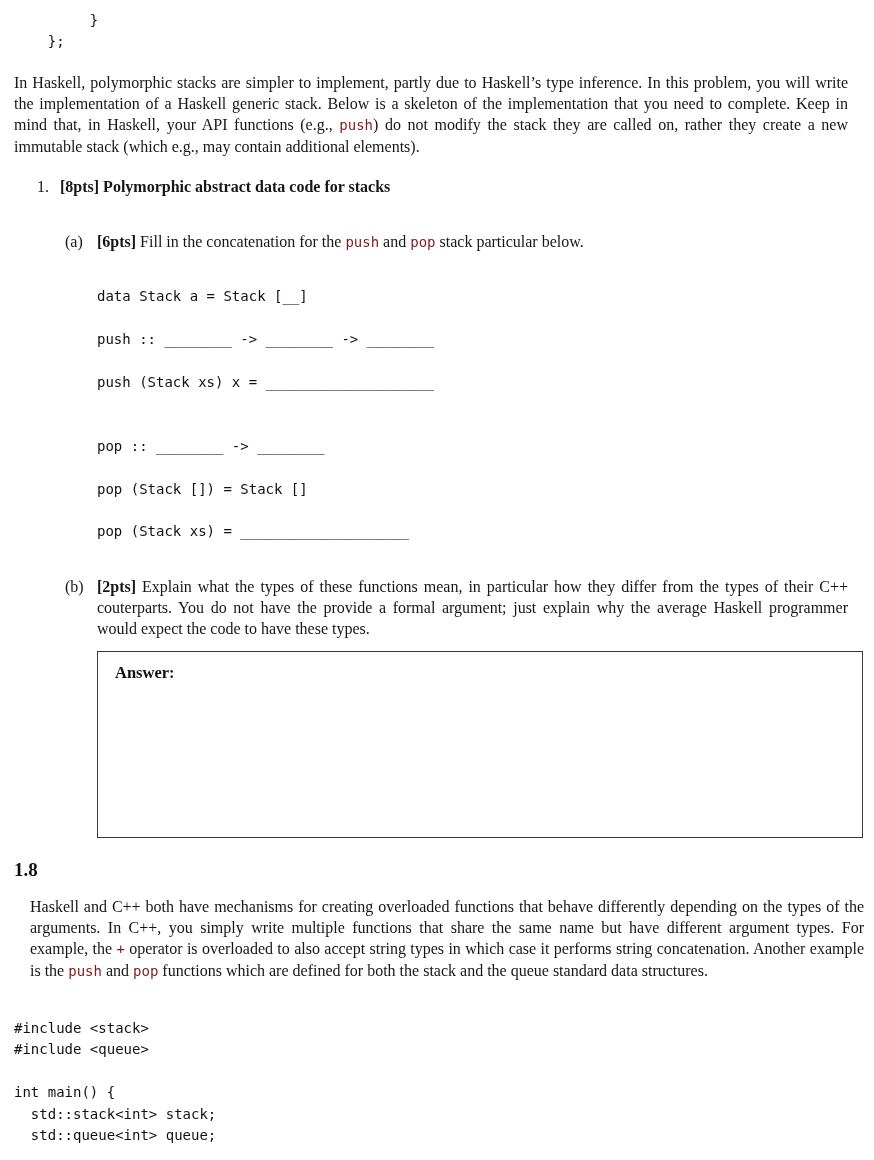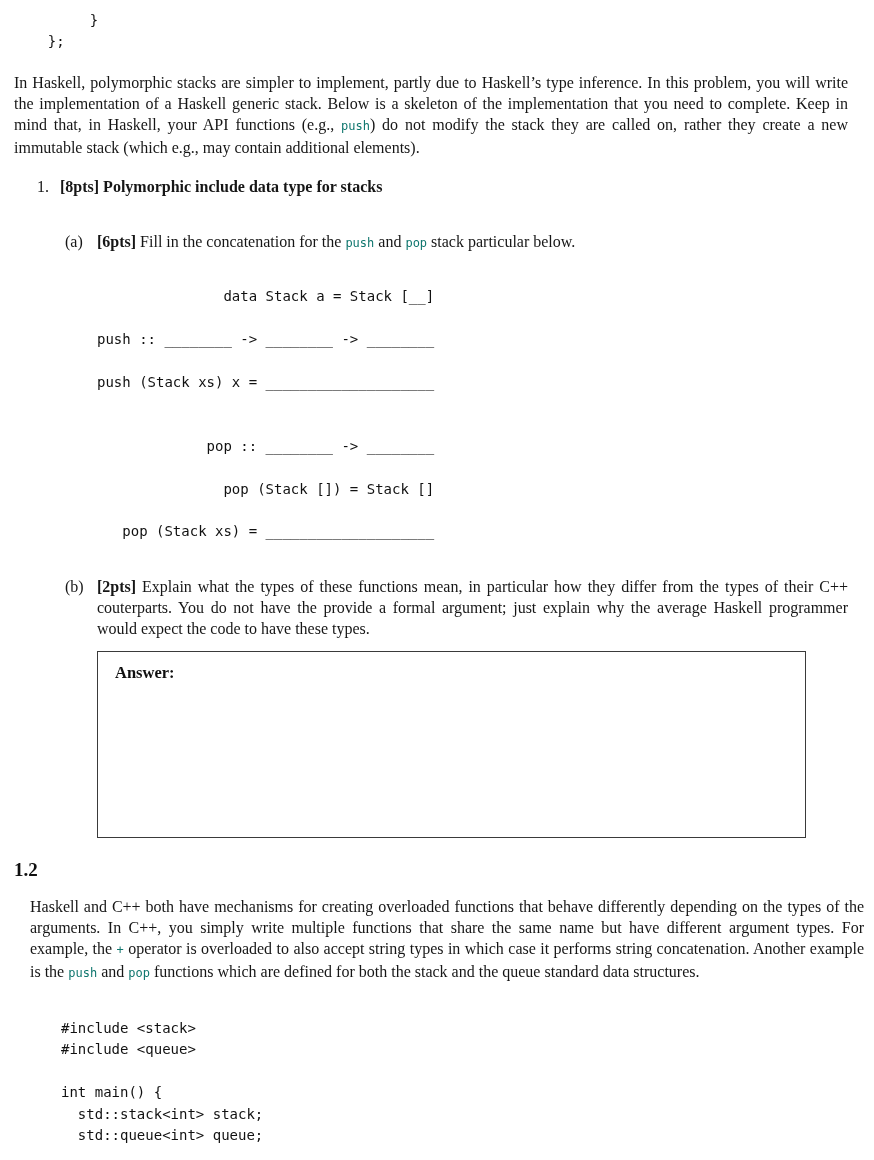--- a/index.html
+++ b/index.html
@@ -28,22 +28,22 @@
   pre.code {
     margin: 0;
     font-family: "DejaVu Sans Mono", monospace;
     font-size: 14px;
     line-height: 21.4px;
     color: #111111;
     white-space: pre;
   }
   .inline-code {
     font-family: "DejaVu Sans Mono", monospace;
-    font-size: 12px;
-    color: #0f766e;
+    font-size: 14px;
+    color: #7f1d1d;
   }
   .abs { position: absolute; }
   .item-row {
     display: flex;
     align-items: flex-start;
   }
   .item-label {
     width: 32px;
     flex: 0 0 32px;
   }
@@ -61,21 +61,21 @@
     gap: 33px;
     font-size: 19px;
     line-height: 24px;
     font-weight: bold;
     color: #0f0f0f;
   }
   #answer-box {
     position: absolute;
     left: 97px;
     top: 651px;
-    width: 709px;
+    width: 766px;
     height: 187px;
     border: 1px solid #3a3a3a;
     box-sizing: border-box;
     background: #ffffff;
   }
   #answer-box .answer-label {
     position: absolute;
     left: 17px;
     top: 10px;
     font-weight: bold;
@@ -90,31 +90,31 @@
 
   <pre class="code abs" style="left:14px; top:10px;">         }
     };</pre>
 
   <div class="serif justify abs" style="left:14px; top:72px; width:834px;">
     <span>In Haskell, polymorphic stacks are simpler to implement, partly due to Haskell’s type inference. In this problem, you will write the implementation of a Haskell generic stack. Below is a skeleton of the implementation that you need to complete. Keep in mind that, in Haskell, your API functions (e.g., </span><span class="inline-code">push</span><span>) do not modify the stack they are called on, rather they create a new immutable stack (which e.g., may contain additional elements).</span>
   </div>
 
   <div class="numbered-heading abs" style="left:37px; top:176px;">
     <span>1.</span>
-    <span class="bold">[8pts] Polymorphic include data type for stacks</span>
+    <span class="bold">[8pts] Polymorphic abstract data code for stacks</span>
   </div>
 
   <div class="serif item-row abs" style="left:65px; top:231px; width:783px;">
     <div class="item-label">(a)</div>
     <div class="item-body justify">
       <span class="bold">[6pts]</span><span> Fill in the concatenation for the </span><span class="inline-code">push</span><span> and </span><span class="inline-code">pop</span><span> stack particular below.</span>
     </div>
   </div>
 
-  <pre class="code abs" style="left:97px; top:286px;text-align:right;">data Stack a = Stack [__]
+  <pre class="code abs" style="left:97px; top:286px;">data Stack a = Stack [__]
 
 push :: ________ -&gt; ________ -&gt; ________
 
 push (Stack xs) x = ____________________
 
 
 pop :: ________ -&gt; ________
 
 pop (Stack []) = Stack []
 
@@ -125,27 +125,27 @@
     <div class="item-body justify">
       <span class="bold">[2pts]</span><span> Explain what the types of these functions mean, in particular how they differ from the types of their C++ couterparts. You do not have the provide a formal argument; just explain why the average Haskell programmer would expect the code to have these types.</span>
     </div>
   </div>
 
   <div id="answer-box">
     <span class="answer-label serif">Answer:</span>
   </div>
 
   <div class="section-heading abs" style="left:14px; top:858px;">
-    <span>1.2</span>
+    <span>1.8</span>
   </div>
 
   <div class="serif justify abs" style="left:30px; top:896px; width:834px;">
     <span>Haskell and C++ both have mechanisms for creating overloaded functions that behave differently depending on the types of the arguments. In C++, you simply write multiple functions that share the same name but have different argument types. For example, the </span><span class="inline-code">+</span><span> operator is overloaded to also accept string types in which case it performs string concatenation. Another example is the </span><span class="inline-code">push</span><span> and </span><span class="inline-code">pop</span><span> functions which are defined for both the stack and the queue standard data structures.</span>
   </div>
 
-  <pre class="code abs" style="left:14px; top:1018px;margin-left:47px;">#include &lt;stack&gt;
+  <pre class="code abs" style="left:14px; top:1018px;">#include &lt;stack&gt;
 #include &lt;queue&gt;
 
 int main() {
   std::stack&lt;int&gt; stack;
   std::queue&lt;int&gt; queue;</pre>
 
 </div>
 
 </body></html>

